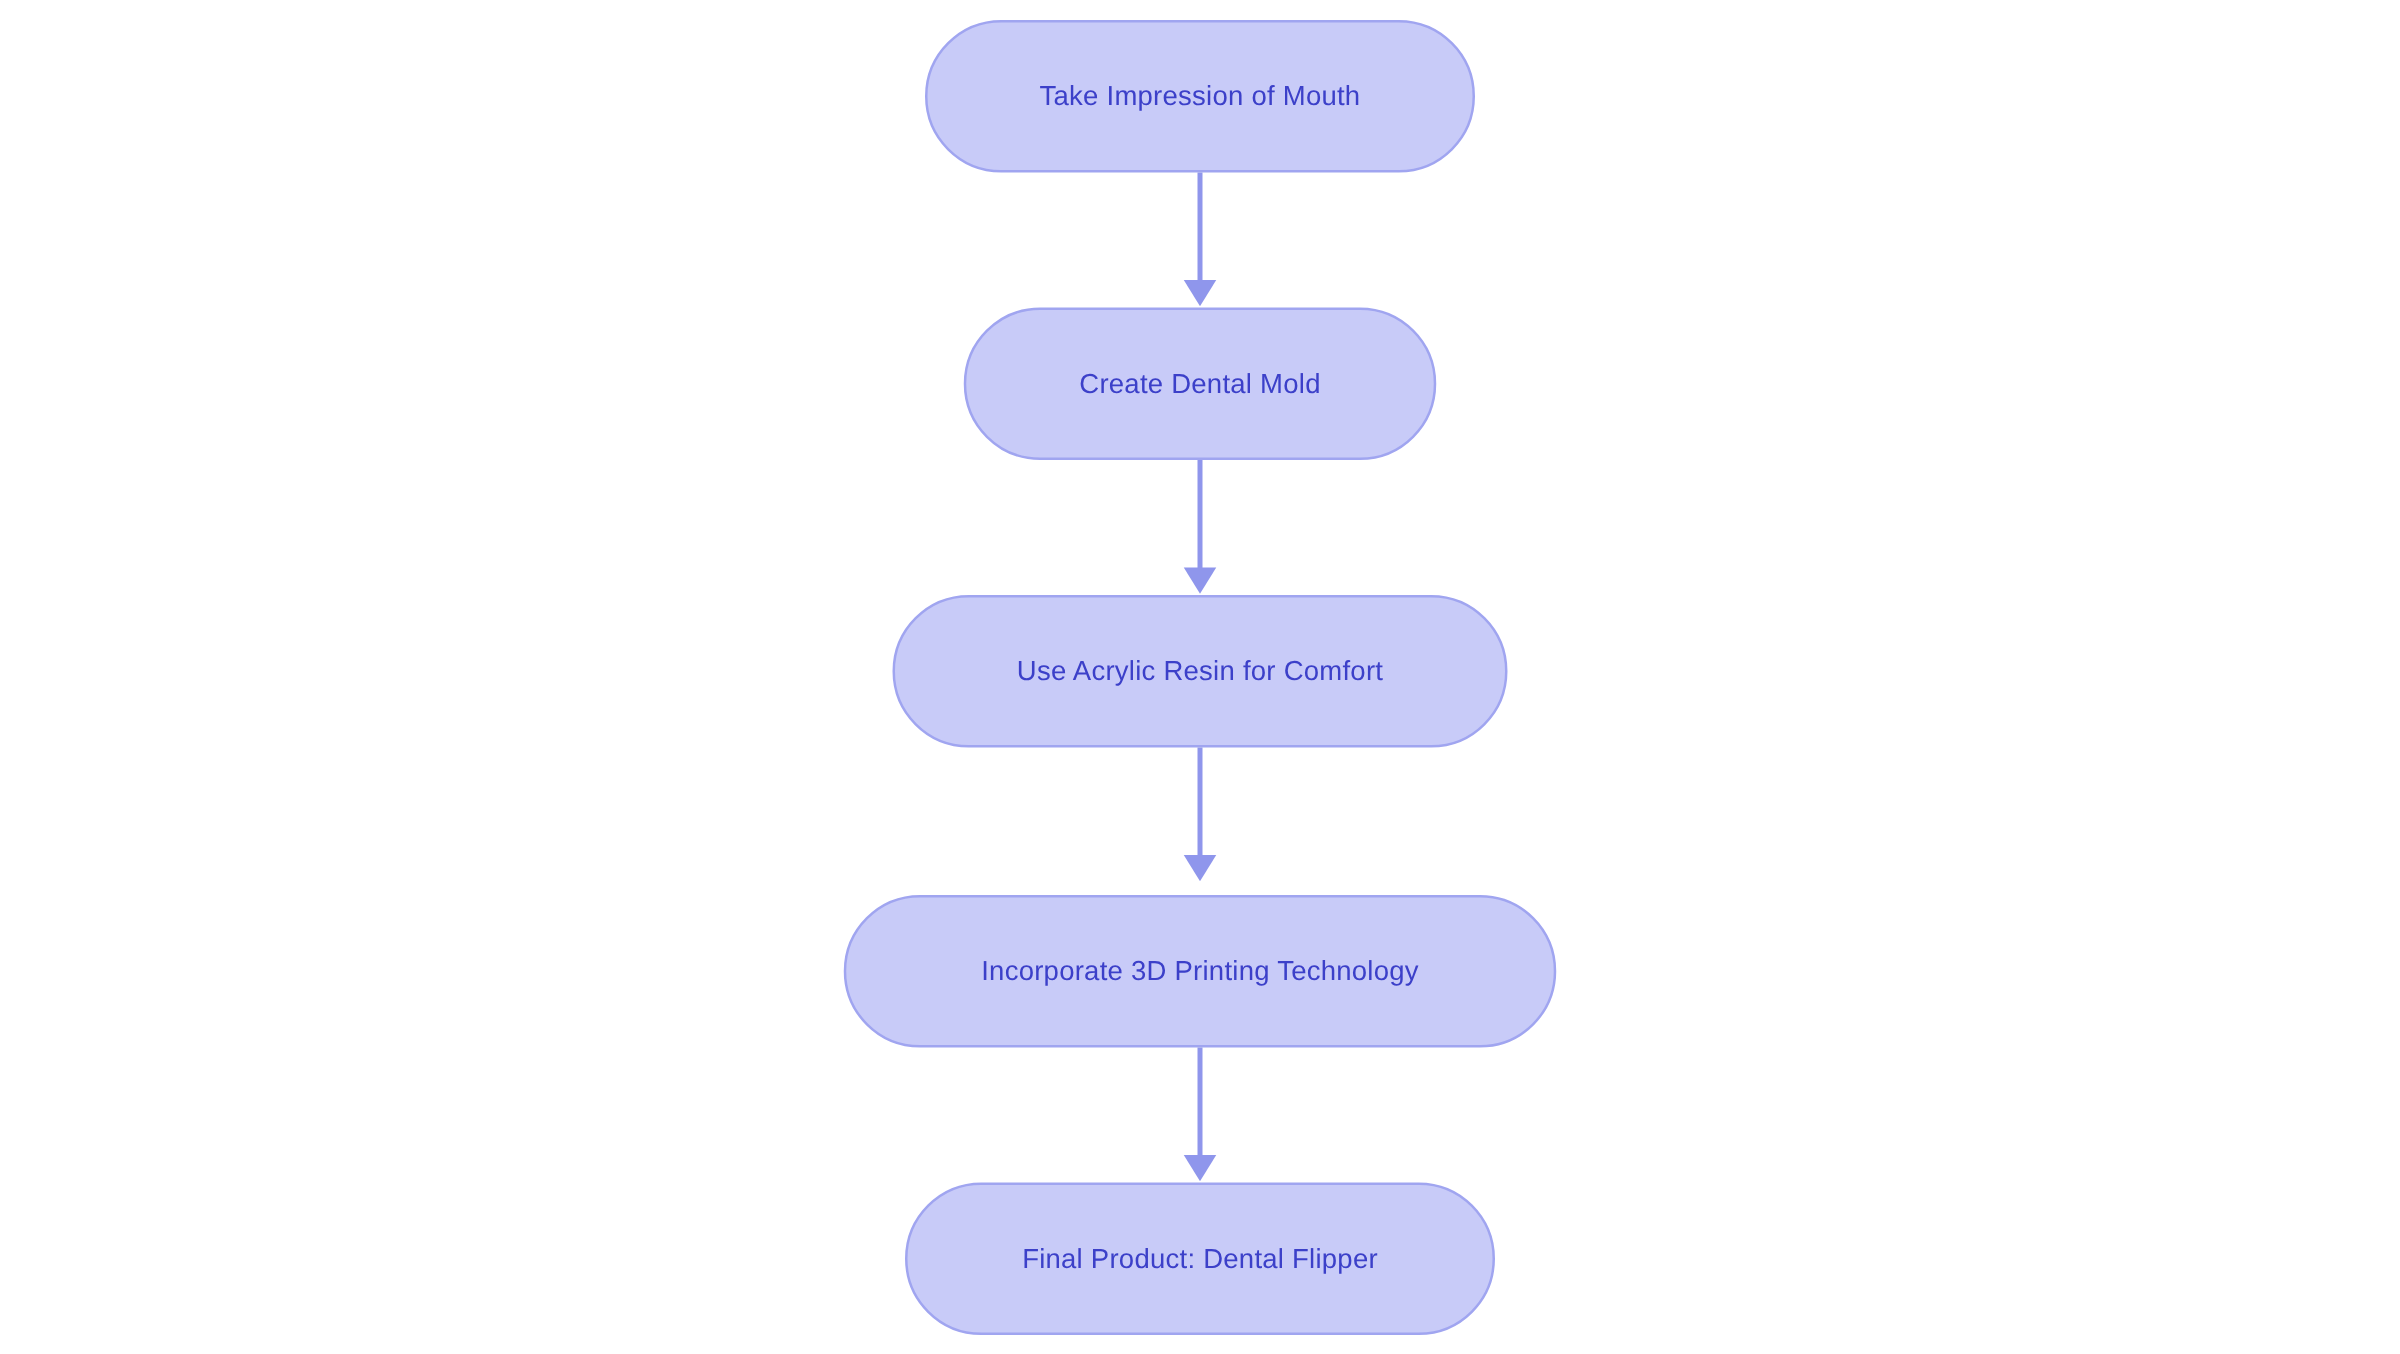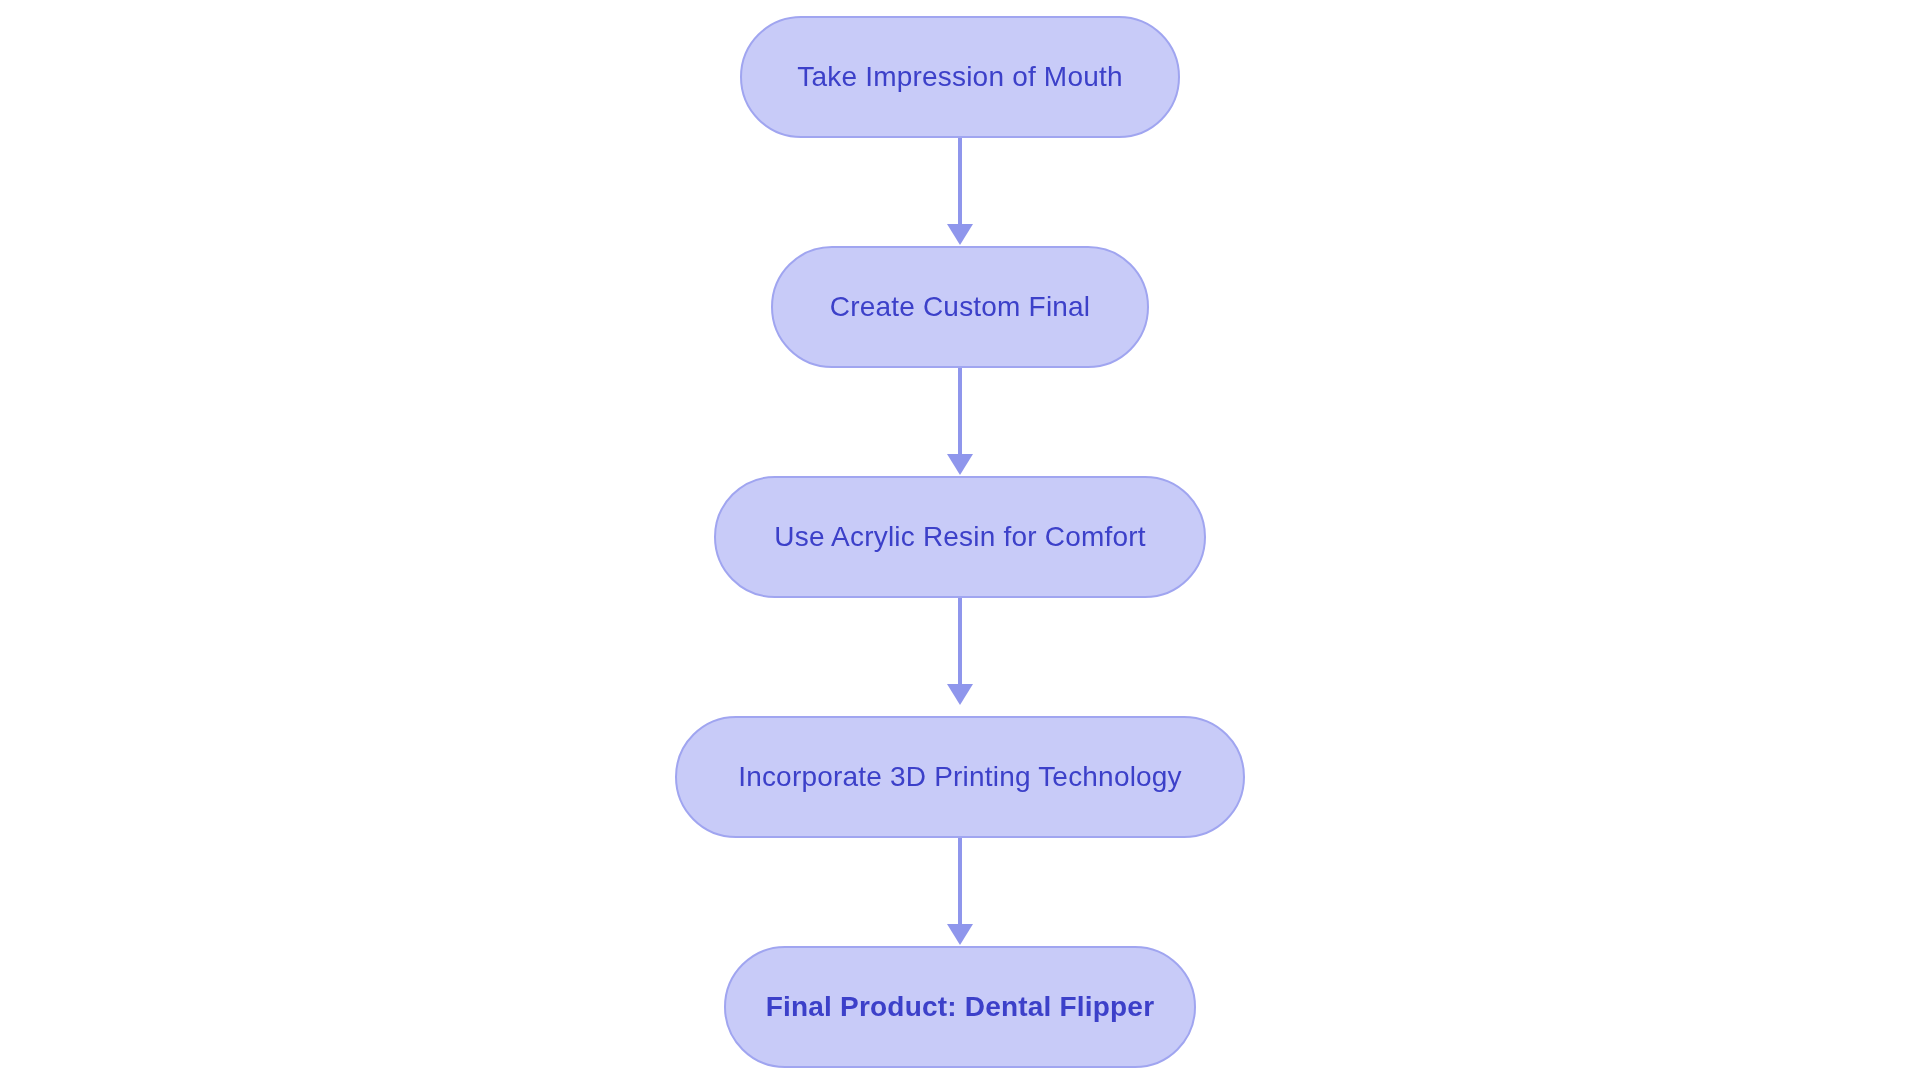--- a/index.html
+++ b/index.html
@@ -22,34 +22,34 @@
     flex-direction:column;
     align-items:center;
     padding-top:16px;
   }
   .node{
     height:122px;
     border-radius:61px;
     background:var(--node-fill);
     border:2px solid var(--node-border);
     color:var(--node-text);
-    font-size:28px;
+    font-size:22px;
     letter-spacing:0.2px;
     display:flex;
     align-items:center;
     justify-content:center;
     text-align:center;
     flex:0 0 auto;
   }
   
   .node:nth-of-type(1){width:440px;}
   .node:nth-of-type(3){width:378px;}
   .node:nth-of-type(5){width:492px;}
   .node:nth-of-type(7){width:570px;margin-top:10px;}
-  .node:nth-of-type(9){width:472px;font-weight:bold;}
+  .node:nth-of-type(9){width:472px;}
   .edge{
     position:relative;
     width:30px;
     height:108px;
     flex:0 0 auto;
   }
   .edge .shaft{
     position:absolute;
     left:50%;
     transform:translateX(-50%);
@@ -77,21 +77,21 @@
   <div class="node">
     <span>Take Impression of Mouth</span>
   </div>
 
   <div class="edge">
     <div class="shaft"></div>
     <div class="head"></div>
   </div>
 
   <div class="node">
-    <span>Create Custom Final</span>
+    <span>Create Dental Mold</span>
   </div>
 
   <div class="edge">
     <div class="shaft"></div>
     <div class="head"></div>
   </div>
 
   <div class="node">
     <span>Use Acrylic Resin for Comfort</span>
   </div>

